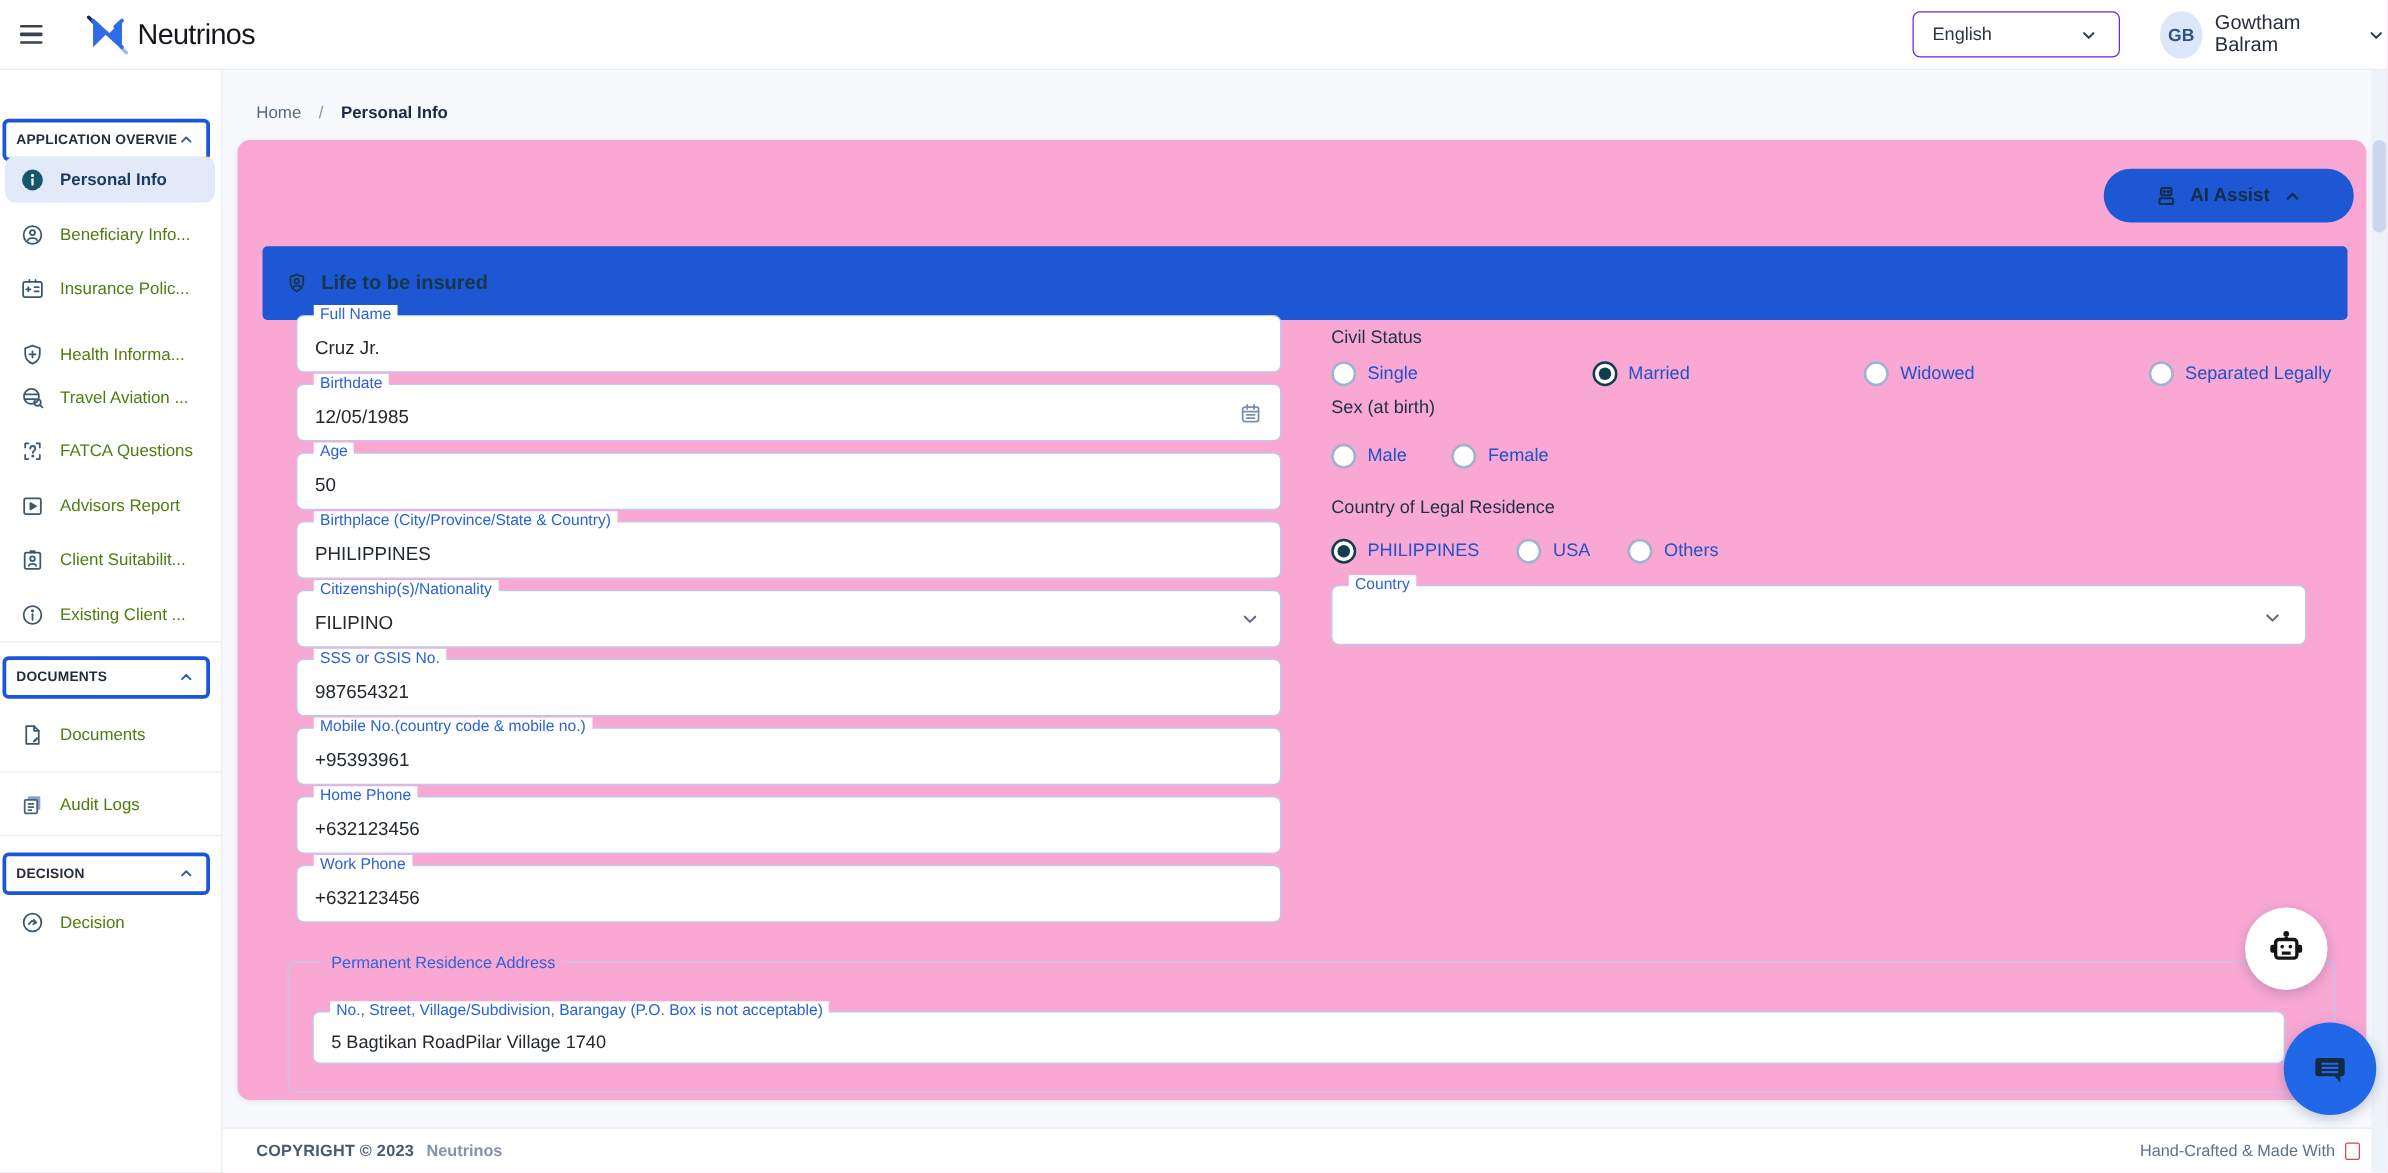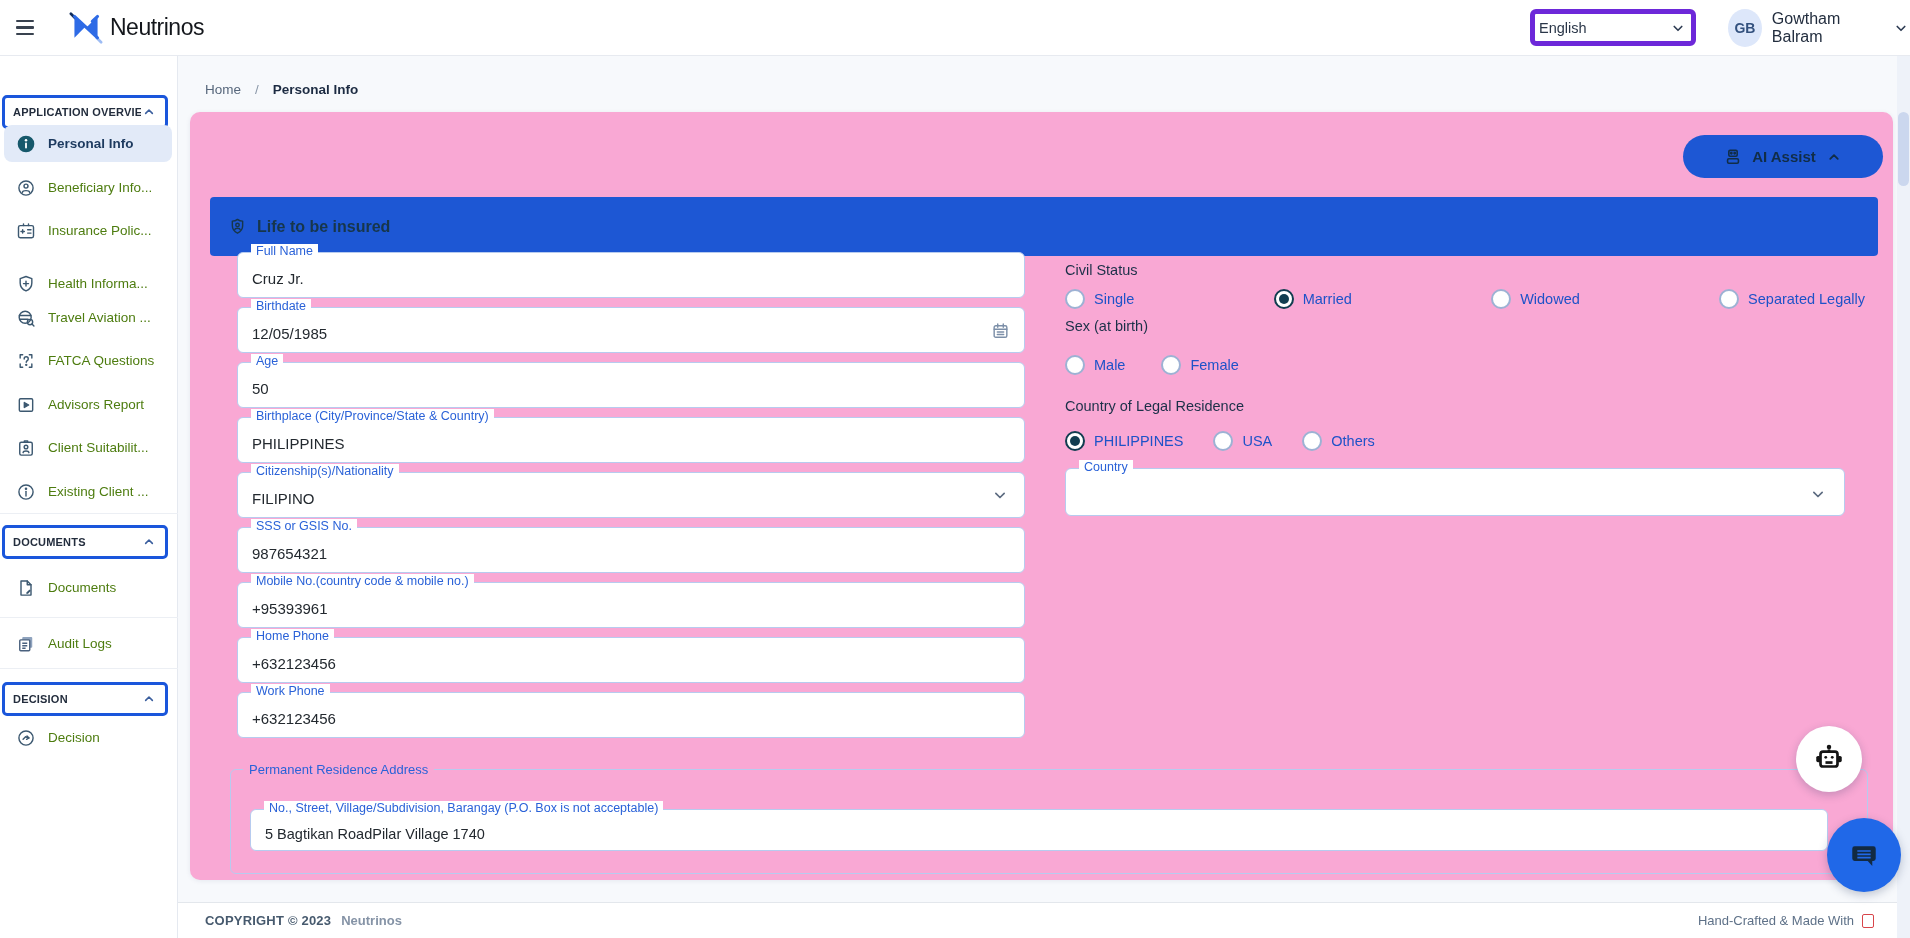--- a/index.html
+++ b/index.html
@@ -17,22 +17,22 @@
     position:absolute; left:0; top:0; width:1910px; height:56px;
     background:#fff; border-bottom:1px solid #E7EAF0; z-index:20;
     display:flex; align-items:center;
   }
   .hamburger { margin-left:16px; width:24px; height:24px; display:flex; flex-direction:column; justify-content:center; gap:4px; cursor:pointer; }
   .hamburger span { display:block; width:18px; height:2.5px; background:#39424F; border-radius:1px; }
   .logo { display:flex; align-items:center; margin-left:28px; gap:6px; }
   .logo .brand-txt { font-size:23px; font-weight:500; letter-spacing:-0.5px; color:#14171C; }
   .lang {
     position:absolute; left:1530px; top:9px; width:166px; height:37px;
-    border:5px solid #6d28d9; border-radius:6px; background:#fff;
-    display:flex; align-items:center; padding:0 4px; cursor:pointer;
+    border:1px solid #6d28d9; border-radius:6px; background:#fff;
+    display:flex; align-items:center; padding:0 15px; cursor:pointer;
   }
   .lang .lang-txt { font-size:14.5px; color:#2A3648; flex:1; }
   .user { position:absolute; left:1728px; top:8px; height:40px; display:flex; align-items:center; gap:10px; cursor:pointer; }
   .avatar { width:38px; height:38px; border-radius:50%; background:#DDE7FA; color:#33517E;
             font-size:14px; font-weight:bold; display:flex; align-items:center; justify-content:center; }
   .uname { font-size:16px; color:#232E3F; }
 
   
   .sidebar { position:absolute; left:0; top:56px; width:178px; bottom:0; background:#fff; border-right:1px solid #E5E9F0; z-index:15; }
   .shead {
@@ -103,33 +103,33 @@
   .row-sex { margin:18px 0 22px; gap:36px; height:22px; }
   .row-res { margin:14px 0 16px; gap:30px; height:22px; }
   .country-fld { width:780px; height:48px; margin-bottom:0; cursor:pointer; }
   .country-fld .ricon { top:15px; right:16px; }
 
   
   .addr {
     position:absolute; left:40px; top:650px; width:1638px; height:112px;
     border:1px solid #B7CBEF; border-radius:6px;
   }
-  .addr legend { margin-left:12px; padding:0 6px; font-size:13px; color:#2A62D8; }
+  .addr legend { margin-left:28px; padding:0 6px; font-size:13px; color:#2A62D8; }
   .addr-fld { position:absolute; left:19px; top:32px; width:1578px; height:42px; padding-top:15px; margin:0; }
   .addr-fld .fvalue { font-size:14.5px; }
 
   
   .footer {
     position:absolute; left:0; right:0; bottom:0; height:36px; background:#fff;
     border-top:1px solid #E3E7EC; display:flex; align-items:center; z-index:5;
   }
   .f-left { margin-left:27px; display:flex; gap:10px; align-items:center; flex:1; }
   .f-copy { font-size:13px; font-weight:bold; color:#475A6E; letter-spacing:0.2px; }
   .f-brand { font-size:13px; font-weight:bold; color:#8593A6; }
-  .f-right { margin-right:36px; display:flex; gap:8px; align-items:center; }
+  .f-right { margin-right:22px; display:flex; gap:8px; align-items:center; }
   .f-tag { font-size:13px; color:#5E7188; }
   .heart-box { width:12px; height:14px; border:1.5px solid #D8454A; border-radius:2px; }
 
   
   .vscroll { position:absolute; right:0; top:56px; bottom:0; width:13px; background:#EEF2F9; z-index:8; }
   .vscroll .thumb { position:absolute; left:1px; top:56px; width:11px; height:74px; background:#CBD7EE; border-radius:6px; }
 
   
   .robot-fab {
     position:absolute; left:1796px; top:726px; width:66px; height:66px; border-radius:50%;

